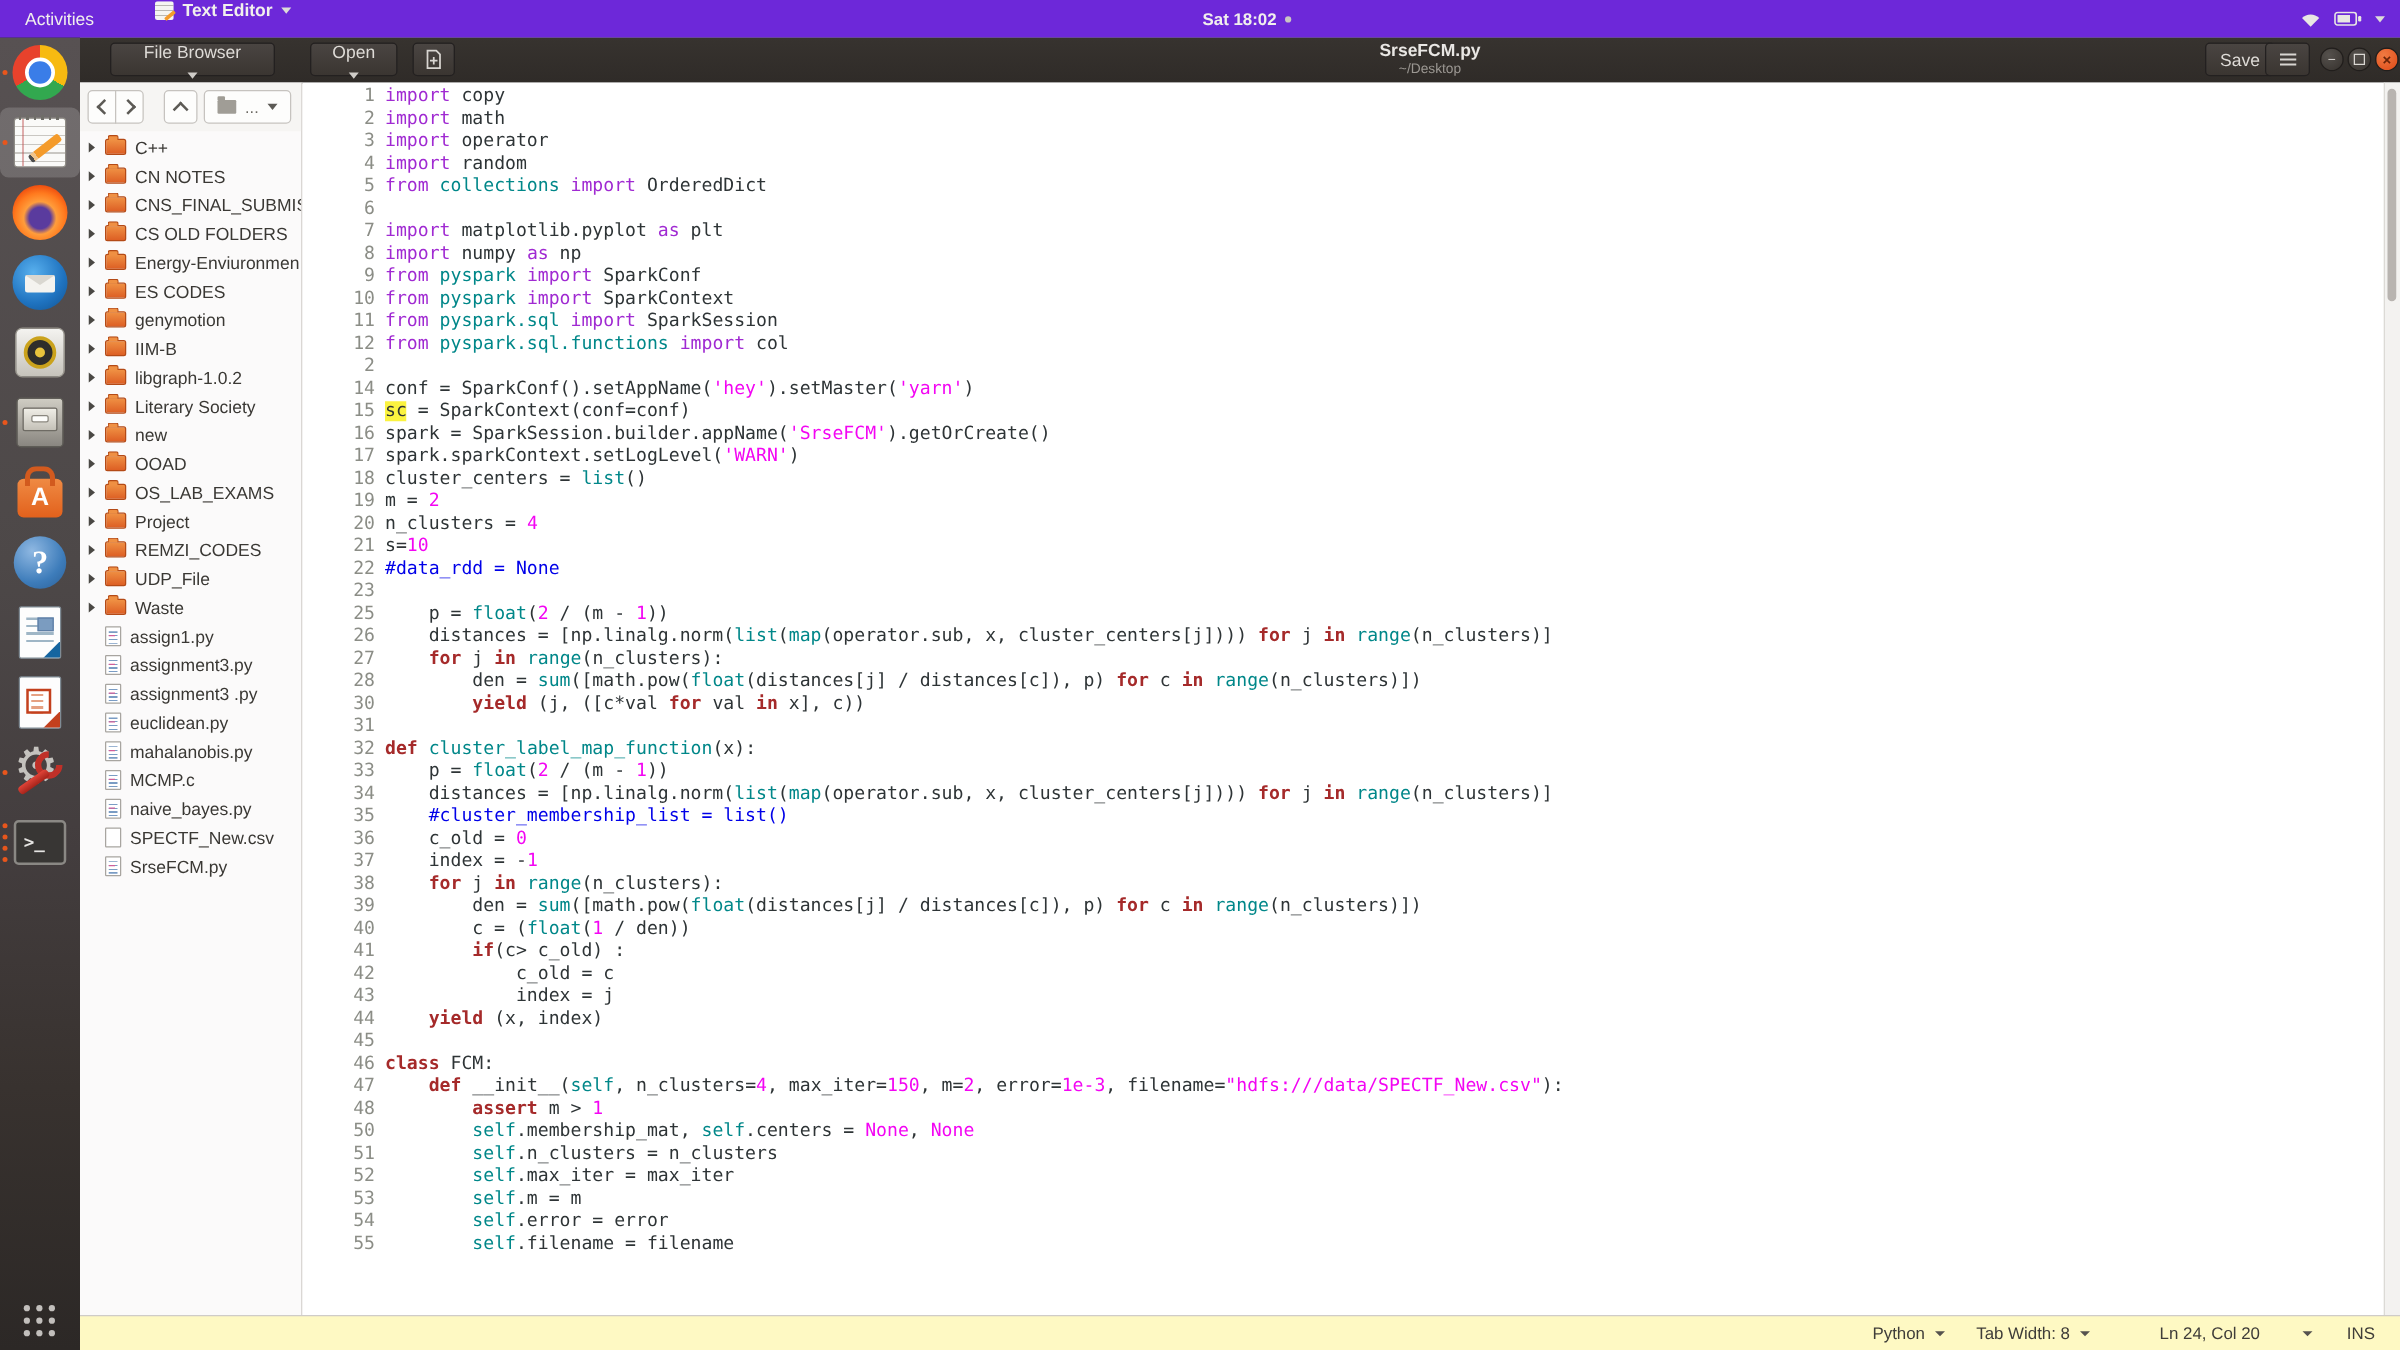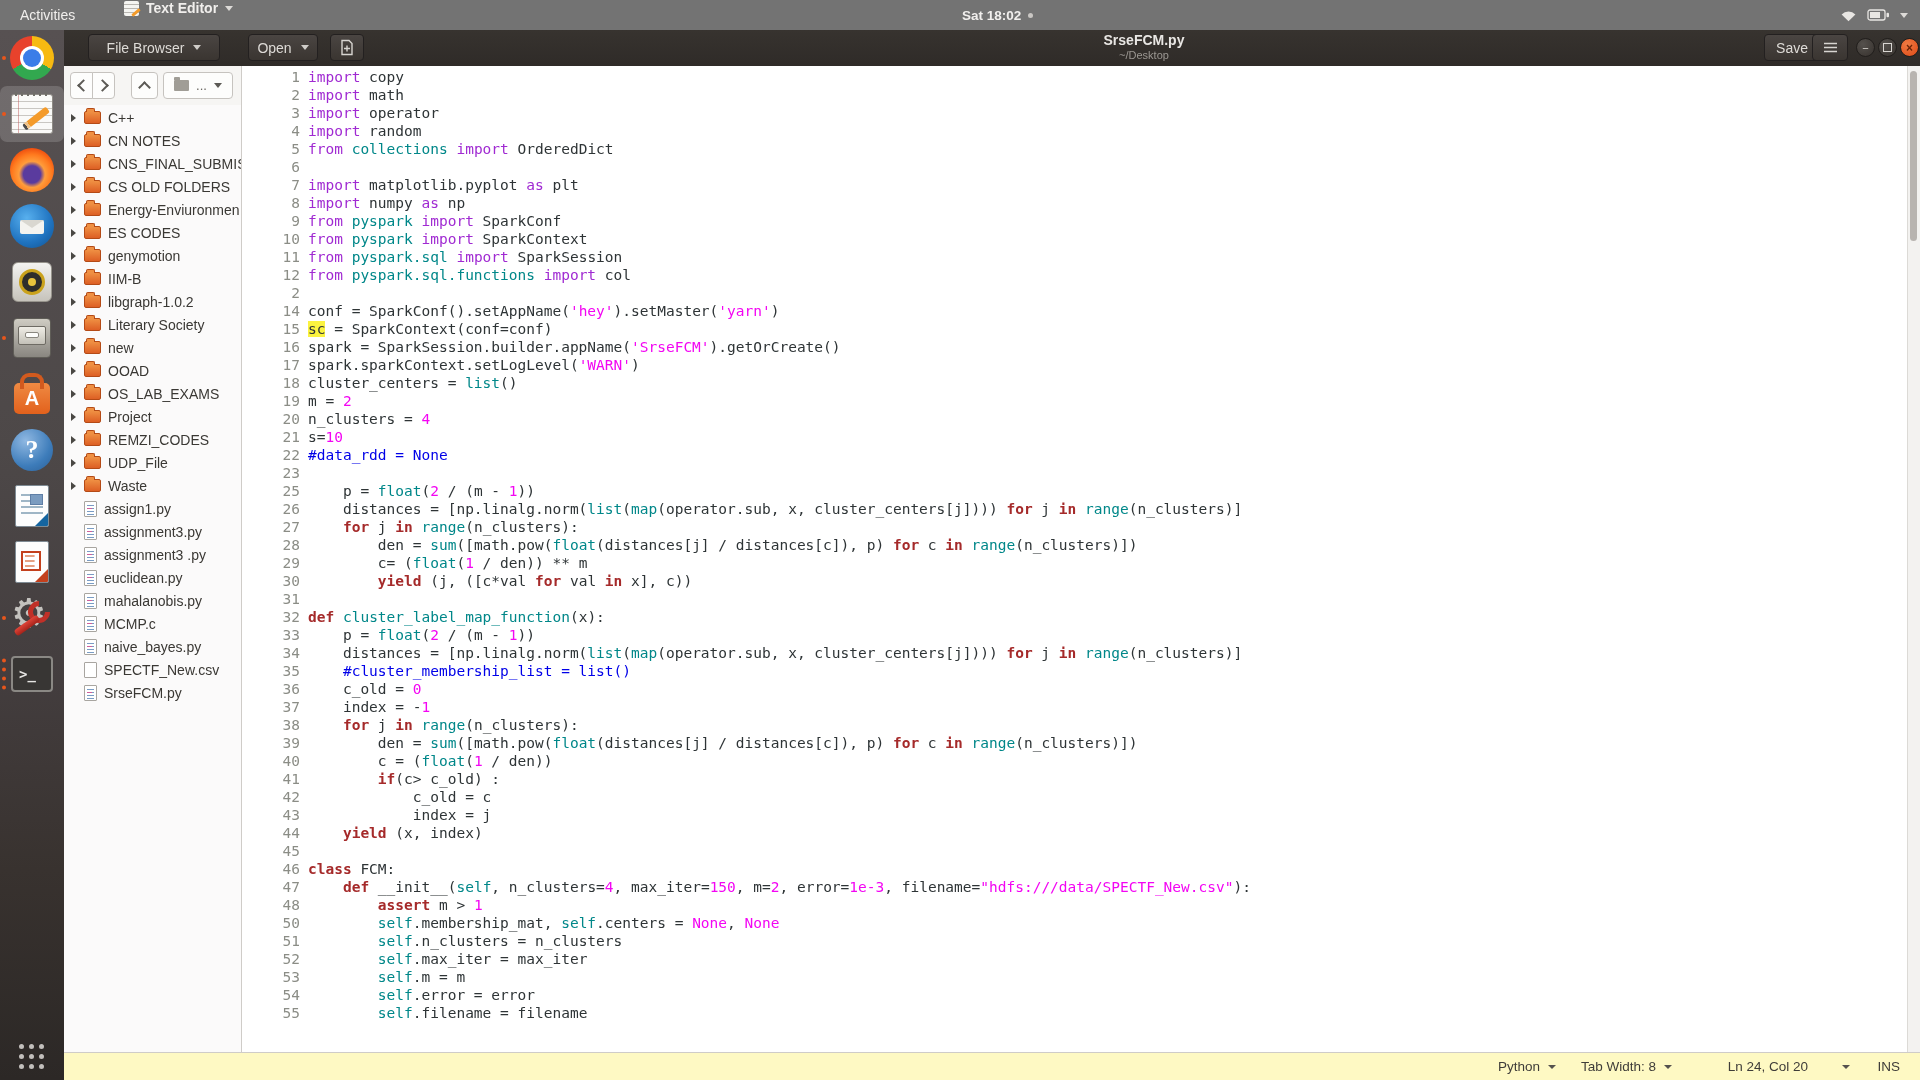--- a/index.html
+++ b/index.html
@@ -1,19 +1,19 @@
 <!DOCTYPE html>
 <html style="--c-kw: #a52a2a; --c-imp: #a02ad2; --c-builtin: #008789; --c-lit: #f305f3; --c-com: #0000e8; --c-text: #2e3436; --c-hl: #fbf340;"><head>
 <meta charset="utf-8">
 <style>
   html,body{margin:0;padding:0;}
   body{width:1920px;height:1080px;overflow:hidden;background:#2a2530;font-family:"Liberation Sans",sans-serif;-webkit-font-smoothing:antialiased;}
 
   
-  #topbar{position:absolute;left:0;top:0;width:1920px;height:30px;background:#737373;color:#f1efed;z-index:50;}
+  #topbar{position:absolute;left:0;top:0;width:1920px;height:30px;background:#6d28d9;color:#f1efed;z-index:50;}
   #activities{position:absolute;left:14px;top:0;height:30px;line-height:30px;font-size:14px;padding:0 6px;}
   #appmenu{position:absolute;left:118px;top:0;height:16px;display:flex;align-items:center;gap:7px;font-size:14px;font-weight:bold;padding:0 6px;}
   .mini-gedit{width:15px;height:15px;background:#f5f5f2;border-radius:2px;position:relative;display:inline-block;background-image:repeating-linear-gradient(180deg,transparent 0 3px,#b9b7b2 3px 4px);}
   .mini-gedit::after{content:"";position:absolute;right:-2px;bottom:2px;width:10px;height:3px;background:#f49b2a;transform:rotate(-40deg);border-radius:1px;}
   #clock{position:absolute;left:962px;top:0;height:30px;display:flex;align-items:center;gap:7px;font-size:13.5px;font-weight:bold;}
   #clock .notif-dot{width:5px;height:5px;border-radius:50%;background:#c9c6c3;}
   #sysarea{position:absolute;right:12px;top:0;height:30px;display:flex;align-items:center;gap:10px;}
   .tb-caret{width:0;height:0;border-left:4px solid transparent;border-right:4px solid transparent;border-top:5px solid #dddbd8;}
 
   
@@ -58,21 +58,21 @@
   .gear-glyph{position:absolute;left:1px;top:-6px;font:40px "DejaVu Sans",sans-serif;color:#c4c2be;}
   .wrench-bar{position:absolute;left:3px;top:26px;width:28px;height:7px;background:linear-gradient(#e04438,#a5231a);border-radius:3px;transform:rotate(-35deg);}
   .wrench-head{position:absolute;right:4px;top:5px;width:12px;height:12px;border:5px solid #c03028;border-radius:50%;border-top-color:transparent;transform:rotate(45deg);}
   .ic-term{width:42px;height:36px;background:#383634;border:2px solid #8a8884;border-radius:4px;color:#e6e5e3;font:700 14px "DejaVu Sans Mono",monospace;display:flex;align-items:center;padding-left:6px;}
   #show-apps{position:absolute;bottom:10px;left:50%;transform:translateX(-50%);width:26px;height:26px;display:grid;grid-template-columns:repeat(3,1fr);gap:4px;}
   #show-apps i{width:5px;height:5px;border-radius:50%;background:#c2bfbc;}
 
   
   #window{position:absolute;left:64px;top:30px;right:0;bottom:0;background:#ffffff;}
   #headerbar{position:absolute;left:0;top:0;right:0;height:36px;background:linear-gradient(#37332f,#2f2b28);border-bottom:1px solid #1f1c1a;}
-  .hb-btn{position:absolute;top:4px;height:27px;box-sizing:border-box;background:linear-gradient(#4a4542,#3a3531);border:1px solid #232020;border-radius:4px;color:#dedbd7;font-size:14px;display:flex;align-items:center;justify-content:center;gap:9px;padding:0 12px;}
+  .hb-btn{position:absolute;top:4px;height:27px;box-sizing:border-box;background:linear-gradient(#4a4542,#3a3531);border:1px solid #232020;border-radius:4px;color:#dedbd7;font-size:14px;display:flex;align-items:center;justify-content:center;gap:9px;padding:0 12px;flex-direction:column;}
   .hb-caret{width:0;height:0;border-left:4px solid transparent;border-right:4px solid transparent;border-top:5px solid #cfccc8;}
   #hb-title{position:absolute;left:950px;top:2px;width:260px;text-align:center;color:#e9e7e4;}
   #hb-title .t1{font-size:14px;font-weight:bold;line-height:17px;}
   #hb-title .t2{font-size:11px;color:#9b9792;line-height:13px;}
   .wc{position:absolute;top:8px;width:19px;height:19px;border-radius:50%;background:radial-gradient(circle at 35% 30%,#55514d,#36312d);border:1px solid #211e1c;color:#d9d6d2;display:flex;align-items:center;justify-content:center;font-size:11px;box-sizing:border-box;}
   .wc .sq{width:7px;height:7px;border:1px solid #d9d6d2;display:block;}
   .wc.close{background:radial-gradient(circle at 35% 30%,#f07a42,#de4a17);color:#6b2408;font-size:12px;font-weight:bold;}
 
   
   #sidebar{position:absolute;left:0;top:36px;width:178px;bottom:28px;background:#fbfafa;border-right:1px solid #cfccc8;box-sizing:border-box;overflow:hidden;}
@@ -470,21 +470,20 @@
         <div class="code-line"><span class="ln">18</span><span class="lt"><span class="tok-p">cluster_centers = </span><span class="tok-b">list</span><span class="tok-p">()</span></span></div>
         <div class="code-line"><span class="ln">19</span><span class="lt"><span class="tok-p">m = </span><span class="tok-n">2</span></span></div>
         <div class="code-line"><span class="ln">20</span><span class="lt"><span class="tok-p">n_clusters = </span><span class="tok-n">4</span></span></div>
         <div class="code-line"><span class="ln">21</span><span class="lt"><span class="tok-p">s=</span><span class="tok-n">10</span></span></div>
         <div class="code-line"><span class="ln">22</span><span class="lt"><span class="tok-c">#data_rdd = None</span></span></div>
         <div class="code-line"><span class="ln">23</span><span class="lt"></span></div>
         <div class="code-line"><span class="ln">25</span><span class="lt"><span class="tok-p">    p = </span><span class="tok-b">float</span><span class="tok-p">(</span><span class="tok-n">2</span><span class="tok-p"> / (m - </span><span class="tok-n">1</span><span class="tok-p">))</span></span></div>
         <div class="code-line"><span class="ln">26</span><span class="lt"><span class="tok-p">    distances = [np.linalg.norm(</span><span class="tok-b">list</span><span class="tok-p">(</span><span class="tok-b">map</span><span class="tok-p">(operator.sub, x, cluster_centers[j]))) </span><span class="tok-k">for</span><span class="tok-p"> j </span><span class="tok-k">in</span><span class="tok-p"> </span><span class="tok-b">range</span><span class="tok-p">(n_clusters)]</span></span></div>
         <div class="code-line"><span class="ln">27</span><span class="lt"><span class="tok-p">    </span><span class="tok-k">for</span><span class="tok-p"> j </span><span class="tok-k">in</span><span class="tok-p"> </span><span class="tok-b">range</span><span class="tok-p">(n_clusters):</span></span></div>
         <div class="code-line"><span class="ln">28</span><span class="lt"><span class="tok-p">        den = </span><span class="tok-b">sum</span><span class="tok-p">([math.pow(</span><span class="tok-b">float</span><span class="tok-p">(distances[j] / distances[c]), p) </span><span class="tok-k">for</span><span class="tok-p"> c </span><span class="tok-k">in</span><span class="tok-p"> </span><span class="tok-b">range</span><span class="tok-p">(n_clusters)])</span></span></div>
-        <div class="code-line"><span class="ln">29</span><span class="lt"><span class="tok-p">        c= (</span><span class="tok-b">float</span><span class="tok-p">(</span><span class="tok-n">1</span><span class="tok-p"> / den)) ** m</span></span></div>
         <div class="code-line"><span class="ln">30</span><span class="lt"><span class="tok-p">        </span><span class="tok-k">yield</span><span class="tok-p"> (j, ([c*val </span><span class="tok-k">for</span><span class="tok-p"> val </span><span class="tok-k">in</span><span class="tok-p"> x], c))</span></span></div>
         <div class="code-line"><span class="ln">31</span><span class="lt"></span></div>
         <div class="code-line"><span class="ln">32</span><span class="lt"><span class="tok-k">def</span><span class="tok-p"> </span><span class="tok-b">cluster_label_map_function</span><span class="tok-p">(x):</span></span></div>
         <div class="code-line"><span class="ln">33</span><span class="lt"><span class="tok-p">    p = </span><span class="tok-b">float</span><span class="tok-p">(</span><span class="tok-n">2</span><span class="tok-p"> / (m - </span><span class="tok-n">1</span><span class="tok-p">))</span></span></div>
         <div class="code-line"><span class="ln">34</span><span class="lt"><span class="tok-p">    distances = [np.linalg.norm(</span><span class="tok-b">list</span><span class="tok-p">(</span><span class="tok-b">map</span><span class="tok-p">(operator.sub, x, cluster_centers[j]))) </span><span class="tok-k">for</span><span class="tok-p"> j </span><span class="tok-k">in</span><span class="tok-p"> </span><span class="tok-b">range</span><span class="tok-p">(n_clusters)]</span></span></div>
         <div class="code-line"><span class="ln">35</span><span class="lt"><span class="tok-p">    </span><span class="tok-c">#cluster_membership_list = list()</span></span></div>
         <div class="code-line"><span class="ln">36</span><span class="lt"><span class="tok-p">    c_old = </span><span class="tok-n">0</span></span></div>
         <div class="code-line"><span class="ln">37</span><span class="lt"><span class="tok-p">    index = -</span><span class="tok-n">1</span></span></div>
         <div class="code-line"><span class="ln">38</span><span class="lt"><span class="tok-p">    </span><span class="tok-k">for</span><span class="tok-p"> j </span><span class="tok-k">in</span><span class="tok-p"> </span><span class="tok-b">range</span><span class="tok-p">(n_clusters):</span></span></div>
         <div class="code-line"><span class="ln">39</span><span class="lt"><span class="tok-p">        den = </span><span class="tok-b">sum</span><span class="tok-p">([math.pow(</span><span class="tok-b">float</span><span class="tok-p">(distances[j] / distances[c]), p) </span><span class="tok-k">for</span><span class="tok-p"> c </span><span class="tok-k">in</span><span class="tok-p"> </span><span class="tok-b">range</span><span class="tok-p">(n_clusters)])</span></span></div>

